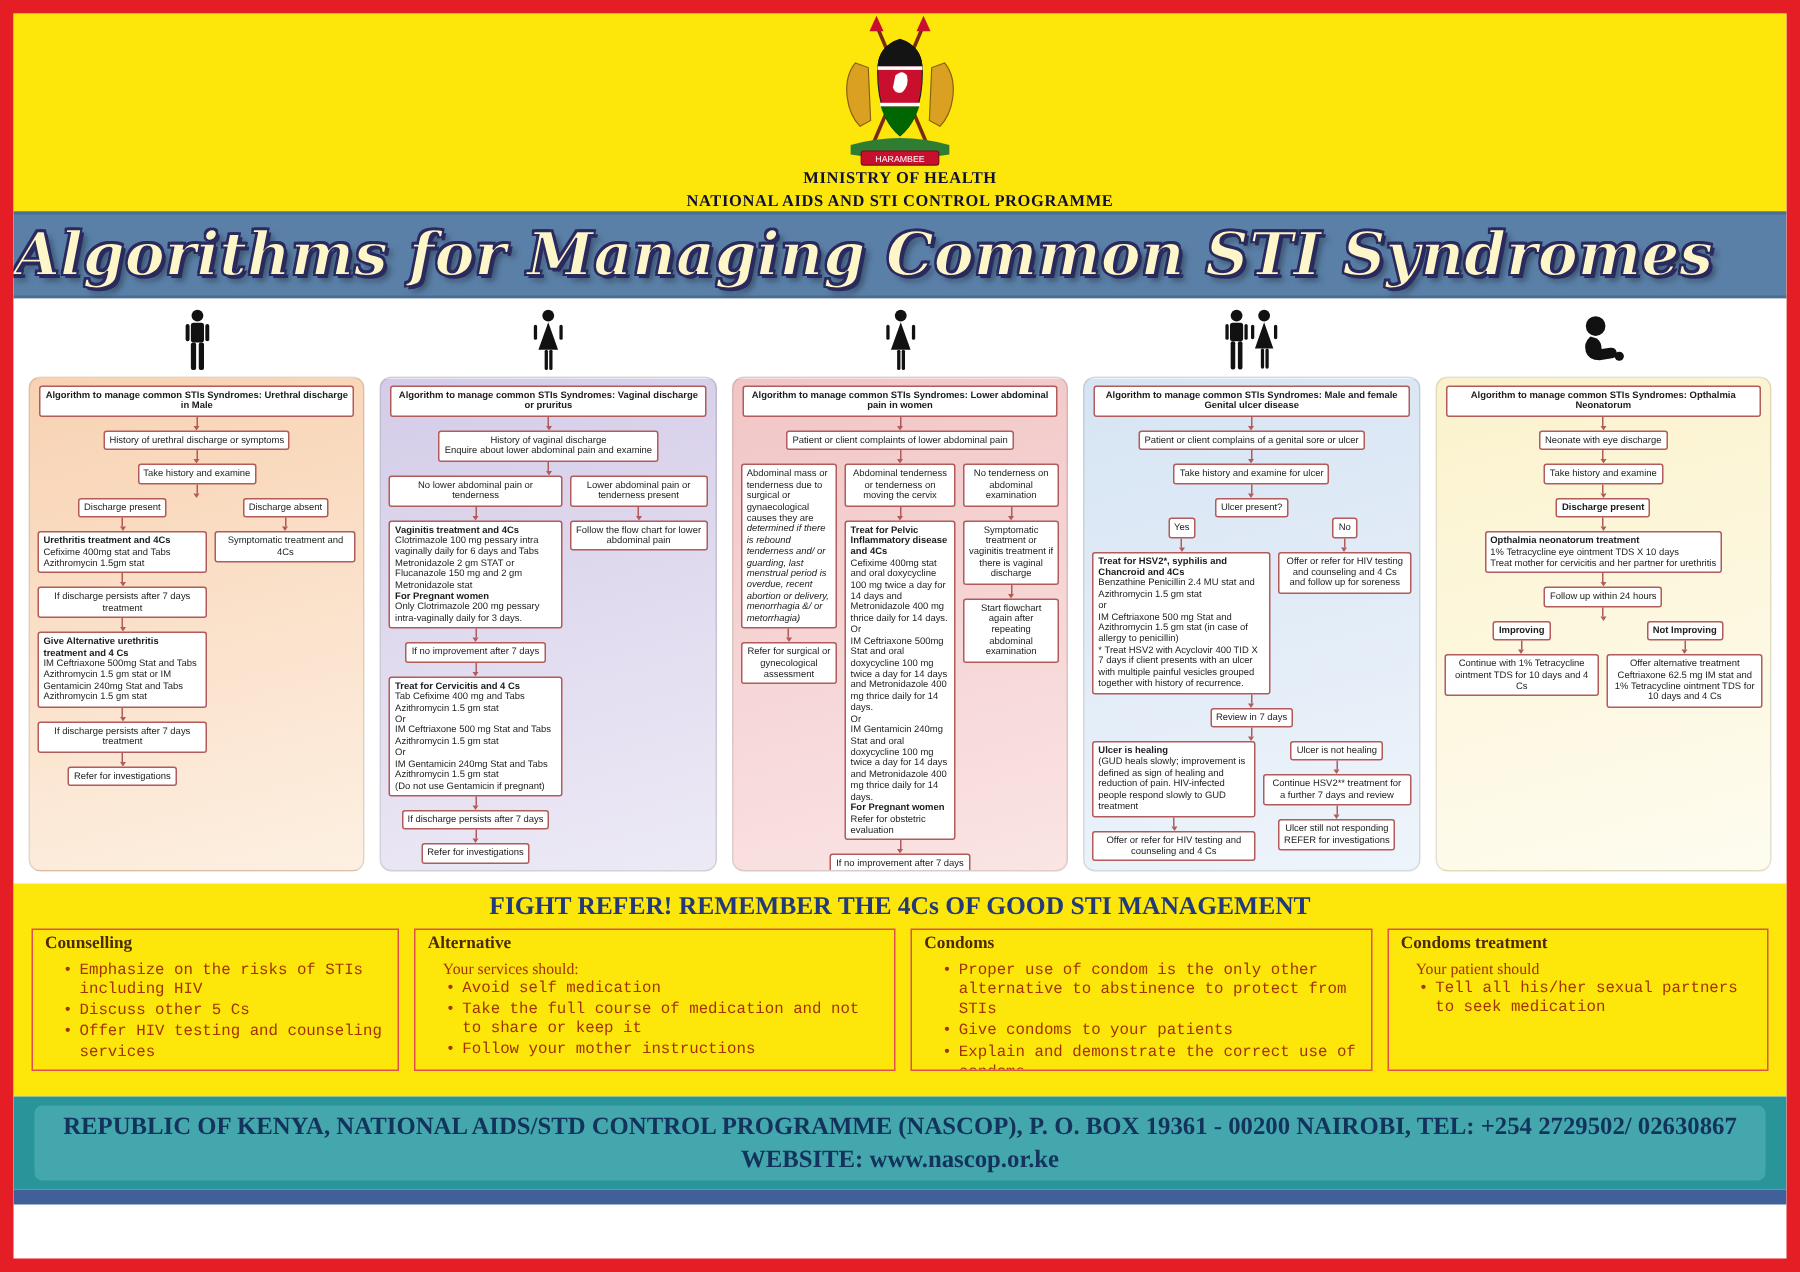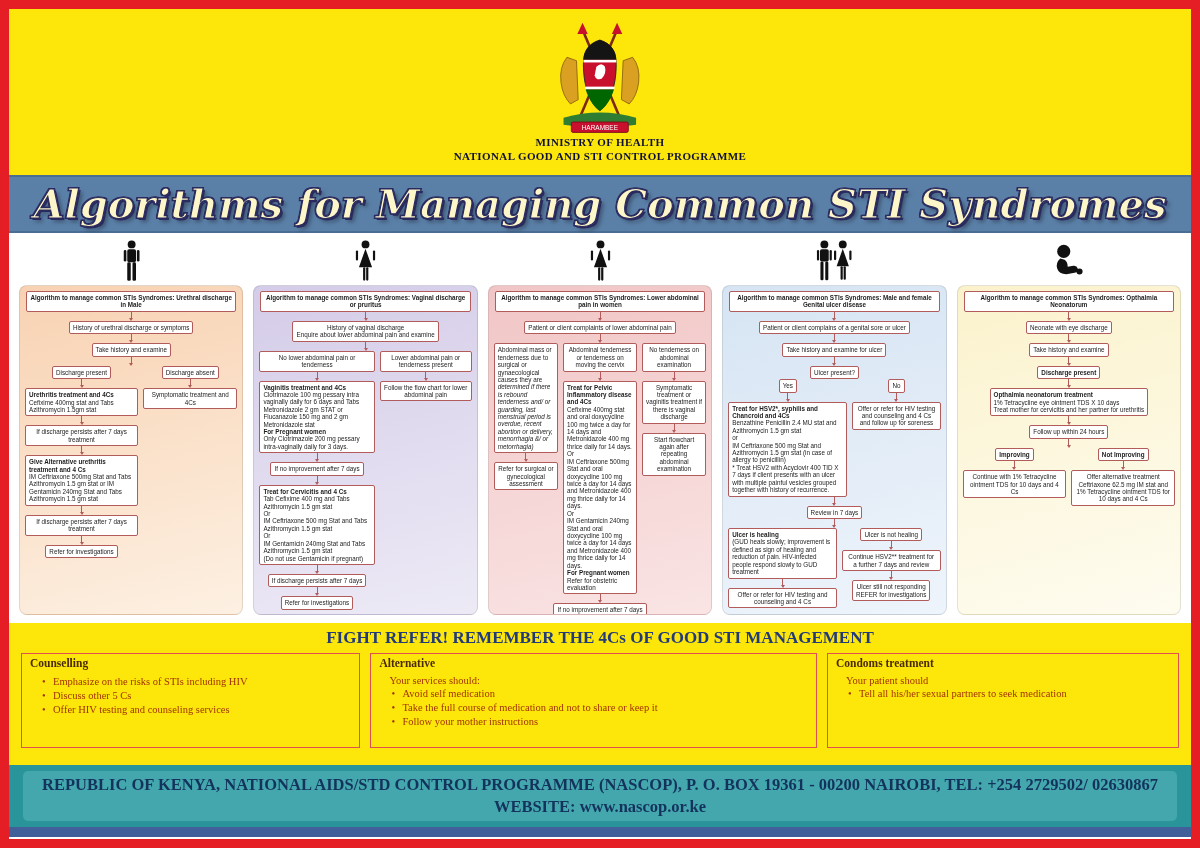--- a/index.html
+++ b/index.html
@@ -1,26 +1,26 @@
 <!DOCTYPE html>
 <html><head>
 <meta charset="utf-8">
 <style>
   * { margin:0; padding:0; box-sizing:border-box; }
   html,body { width:1200px; height:848px; }
   body { font-family:"Liberation Sans", sans-serif; background:#fff; }
   .poster { width:1200px; height:848px; border:9px solid #e51d25; display:flex; flex-direction:column; background:#fff; overflow:hidden; }
 
   
-  .band-top { background:#fde70a; height:166px; display:flex; flex-direction:column; align-items:center; justify-content:center; }
+  .band-top { background:#fde70a; height:132px; display:flex; flex-direction:column; align-items:center; justify-content:center; }
   .emblem { height:114px; display:block; }
   .ministry, .programme { font-family:"Liberation Serif", serif; font-weight:bold; color:#10103c; font-size:11px; letter-spacing:.4px; line-height:1.3; text-align:center; }
 
   
-  .banner { background:#5b80a8; height:58px; display:flex; align-items:center; justify-content:center; border-top:2px solid #4a6d94; border-bottom:2px solid #4a6d94;}
+  .banner { background:#5b80a8; height:58px; display:flex; align-items:center; border-top:2px solid #4a6d94; border-bottom:2px solid #4a6d94;}
   .banner h1 { font-family:"DejaVu Serif", serif; font-style:italic; font-weight:bold; font-size:40px; line-height:1; color:#fdf6c8;
     -webkit-text-stroke:1.2px #2a2a5e;
     text-shadow:2px 2px 0 #2a2a5e, -1px -1px 0 #2a2a5e, 1px -1px 0 #2a2a5e, -1px 1px 0 #2a2a5e, 4px 4px 4px rgba(0,0,0,.35);
     white-space:nowrap; }
 
   
   .content { height:390px; background:#fff; padding:4px 10px 8px; display:flex; gap:10px; }
   .col { flex:1; display:flex; flex-direction:column; align-items:center; min-width:0; }
   .icon-slot { height:48px; display:flex; align-items:center; justify-content:center; flex-shrink:0; }
   .pict { height:42px; }
@@ -44,21 +44,21 @@
 
   
   .fourcs { background:#fde70a; height:142px; padding:5px 12px 8px; }
   .fourcs-title { text-align:center; font-family:"Liberation Serif", serif; font-weight:bold; font-size:17px; color:#22397a; margin-bottom:5px; }
   .fourcs-boxes { display:flex; gap:10px; height:95px; }
   .fc-box { border:1.5px solid #e05050; padding:3px 8px; overflow:hidden; }
   .fc-counselling { flex:1.02; } .fc-compliance { flex:1.36; } .fc-condoms { flex:1.30; } .fc-contact { flex:1.06; }
   .fc-box h3 { font-family:"Liberation Serif", serif; font-size:11.5px; font-weight:bold; color:#4a2a00; margin-bottom:6px; }
   .fc-intro { font-family:"Liberation Serif", serif; font-size:10.5px; color:#a33300; margin:1px 0 1px 10px; }
   .fc-box ul { list-style:none; margin-left:12px; }
-  .fc-box li { font-family:Liberation Serif, serif; font-size:10.5px; color:#a33300; margin:1px 0; padding-left:11px; position:relative; line-height:1.25; }
+  .fc-box li { font-family:Liberation Mono, monospace; font-size:10.5px; color:#a33300; margin:1px 0; padding-left:11px; position:relative; line-height:1.25; }
   .fc-box li::before { content:"\2022"; position:absolute; left:0; color:#a33300; }
 
   
   .footer { background:#2a949b; height:62px; display:flex; align-items:center; justify-content:center; padding:6px 14px; }
   .footer-inner { background:#43a7ad; border-radius:5px; padding:3px 18px; text-align:center; width:100%; }
   .footer-line { font-family:"Liberation Serif", serif; font-weight:bold; font-size:16.5px; color:#14335c; line-height:1.35; }
   .navy-strip { background:#41609a; height:10px; }
 </style>
 </head>
 <body>
@@ -79,21 +79,21 @@
       <path d="M60 22 C47 26 41 35 41 45 L79 45 C79 35 73 26 60 22 Z" fill="#141414"></path>
       <path d="M43.5 79 C48 93 54 100 60 104 C66 100 72 93 76.5 79 Z" fill="#006600"></path>
       <rect x="41" y="45" width="38" height="3" fill="#fff"></rect>
       <rect x="43" y="76" width="34" height="3" fill="#fff"></rect>
       <path d="M56 53 q6 -6 10 0 q2 8 -4 14 q-6 2 -8 -4 z" fill="#fff"></path>
       <path d="M18 112 Q60 100 102 112 L102 120 Q60 127 18 120 Z" fill="#2e7d32"></path>
       <rect x="27" y="117" width="66" height="12" rx="2" fill="#c8102e" stroke="#7a0a18" stroke-width="1"></rect>
       <text x="60" y="126" text-anchor="middle" font-size="7.5" fill="#ffffff">HARAMBEE</text>
     </svg>
     <div class="ministry">MINISTRY OF HEALTH</div>
-    <div class="programme">NATIONAL GOOD AND STI CONTROL PROGRAMME</div>
+    <div class="programme">NATIONAL AIDS AND STI CONTROL PROGRAMME</div>
   </div>
 
   <div class="banner">
     <h1>Algorithms for Managing Common STI Syndromes</h1>
   </div>
 
   <div class="content">
 
     <div class="col">
       <div class="icon-slot">
@@ -382,20 +382,28 @@
       </div>
       <div class="fc-box fc-compliance">
         <h3>Alternative</h3>
         <div class="fc-intro">Your services should:</div>
         <ul>
           <li>Avoid self medication</li>
           <li>Take the full course of medication and not to share or keep it</li>
           <li>Follow your mother instructions</li>
         </ul>
       </div>
+      <div class="fc-box fc-condoms">
+        <h3>Condoms</h3>
+        <ul>
+          <li>Proper use of condom is the only other alternative to abstinence to protect from STIs</li>
+          <li>Give condoms to your patients</li>
+          <li>Explain and demonstrate the correct use of condoms</li>
+        </ul>
+      </div>
       <div class="fc-box fc-contact">
         <h3>Condoms treatment</h3>
         <div class="fc-intro">Your patient should</div>
         <ul>
           <li>Tell all his/her sexual partners to seek medication</li>
         </ul>
       </div>
     </div>
   </div>
 

